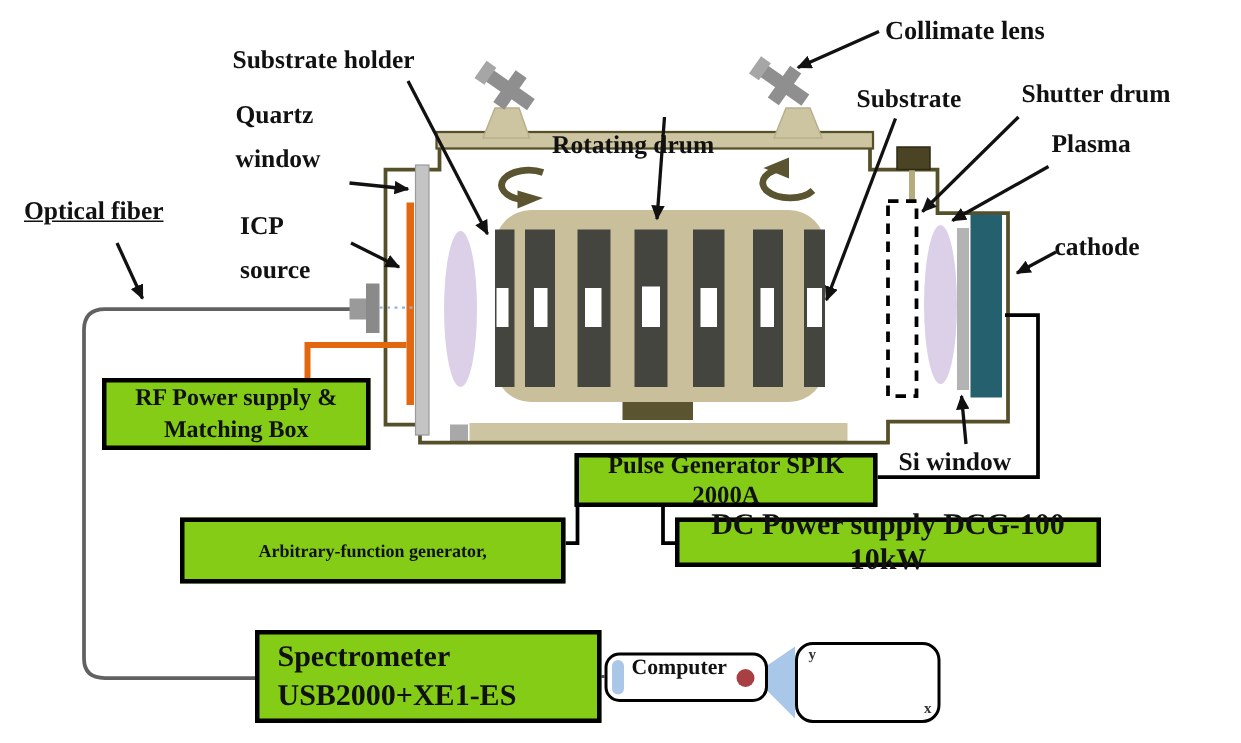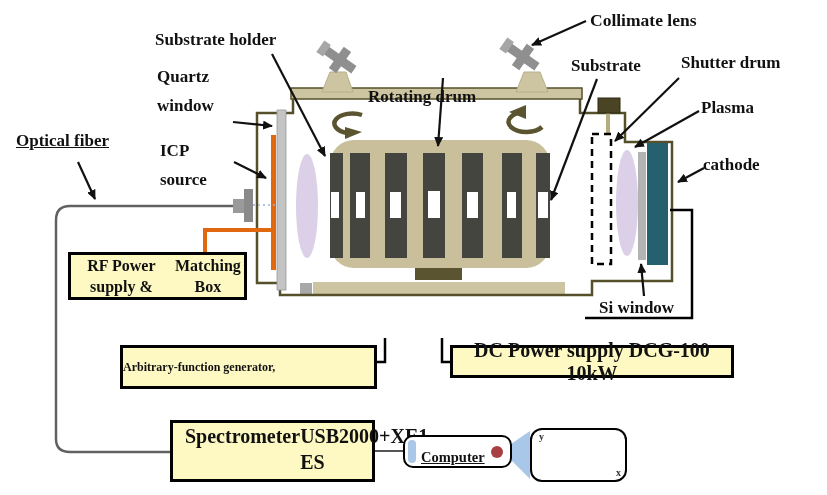--- a/index.html
+++ b/index.html
@@ -1,49 +1,49 @@
 <!DOCTYPE html>
 <html><head>
 <meta charset="utf-8">
 <style>
   html,body{margin:0;padding:0;background:#fff;}
   #stage{position:relative;width:827px;height:495px;background:#ffffff;overflow:hidden;
          font-family:"Liberation Serif","DejaVu Serif",serif;font-weight:bold;color:#111;}
   #apparatus{position:absolute;left:0;top:0;}
   .label{position:absolute;font-size:17px;font-weight:bold;line-height:1.25;white-space:nowrap;}
   .label .ln{display:block;line-height:29px;}
-  .eqbox{position:absolute;border:3px solid #000;background:#fef9c3;box-sizing:border-box;
-         display:flex;align-items:center;
+  .eqbox{position:absolute;border:3px solid #000;background:#84cc16;box-sizing:border-box;
+         display:flex;flex-direction:column;justify-content:center;align-items:center;
          text-align:center;font-weight:bold;}
   .eqbox .ln{display:block;}
   #box-rf{left:68px;top:252px;width:179px;height:48px;font-size:16px;line-height:21px;}
   #box-pulse{left:383px;top:302px;width:202px;height:36px;font-size:16.5px;}
   #box-afg{left:120px;top:345px;width:257px;height:44px;font-size:12px;line-height:19px;}
   #box-dc{left:450px;top:345px;width:284px;height:33px;font-size:20px;}
-  #box-spec{left:170px;top:420px;width:205px;height:62px;font-size:20px;line-height:26px;
+  #box-spec{left:170px;top:420px;width:231px;height:62px;font-size:20px;line-height:26px;
             align-items:flex-start;padding-left:12px;text-align:left;}
   #box-computer{left:403px;top:435px;width:109px;height:33px;border:2.5px solid #000;border-radius:10px;
-                background:#fff;position:absolute;box-sizing:border-box;display:flex;align-items:flex-end;
-                font-size:14.5px;font-weight:bold;padding-left:16px;text-decoration:underline;}
+                background:#fff;position:absolute;box-sizing:border-box;display:flex;align-items:flex-start;
+                font-size:14.5px;font-weight:bold;padding-left:16px;}
   #computer-strip{position:absolute;left:3px;top:3px;bottom:3px;width:8px;background:#aac7e8;border-radius:4px;}
   #computer-led{position:absolute;right:7px;top:50%;margin-top:-6px;width:12px;height:12px;border-radius:50%;background:#a84043;}
   #display-box{left:530px;top:428px;width:97px;height:54px;border:2.5px solid #000;border-radius:12px;
                background:#fff;position:absolute;box-sizing:border-box;}
   .axis-lbl{position:absolute;font-size:10px;font-weight:bold;color:#333;}
   #ylbl{left:7px;top:1px;}
   #xlbl{right:4px;bottom:2px;}
   #lbl-substrate-holder{left:155px;top:29px;}
   #lbl-quartz-window{left:157px;top:62px;}
   #lbl-optical-fiber{left:16px;top:130px;text-decoration:underline;}
   #lbl-icp-source{left:160px;top:136px;}
   #lbl-rotating-drum{left:368px;top:55px;margin-top:31px;}
   #lbl-collimate-lens{left:590px;top:10px;font-size:17.5px;}
   #lbl-substrate{left:571px;top:55px;}
   #lbl-shutter-open{left:681px;top:52px;}
-  #lbl-plasma{left:701px;top:85px;margin-top:12px;}
+  #lbl-plasma{left:701px;top:85px;}
   #lbl-sputtering-cathode{left:703px;top:150px;}
   #lbl-si-target{left:599px;top:297px;}
 </style>
 </head>
 <body>
 
 <div id="stage">
 
   <svg id="apparatus" width="827" height="495" viewBox="0 0 827 495">
     <defs>
@@ -174,20 +174,21 @@
   <div class="label" id="lbl-plasma">Plasma</div>
   <div class="label" id="lbl-sputtering-cathode">
     <span class="ln">cathode</span>
   </div>
   <div class="label" id="lbl-si-target">Si window</div>
 
   <div class="eqbox" id="box-rf">
     <span class="ln">RF Power supply &amp;</span>
     <span class="ln">Matching Box</span>
   </div>
+  <div class="eqbox" id="box-pulse">Pulse Generator SPIK 2000A</div>
   <div class="eqbox" id="box-afg">
     <span class="ln">Arbitrary-function generator,</span>
   </div>
   <div class="eqbox" id="box-dc">DC Power supply DCG-100 10kW</div>
   <div class="eqbox" id="box-spec">
     <span class="ln">Spectrometer</span>
     <span class="ln">USB2000+XE1-ES</span>
   </div>
 
   <div id="box-computer">

